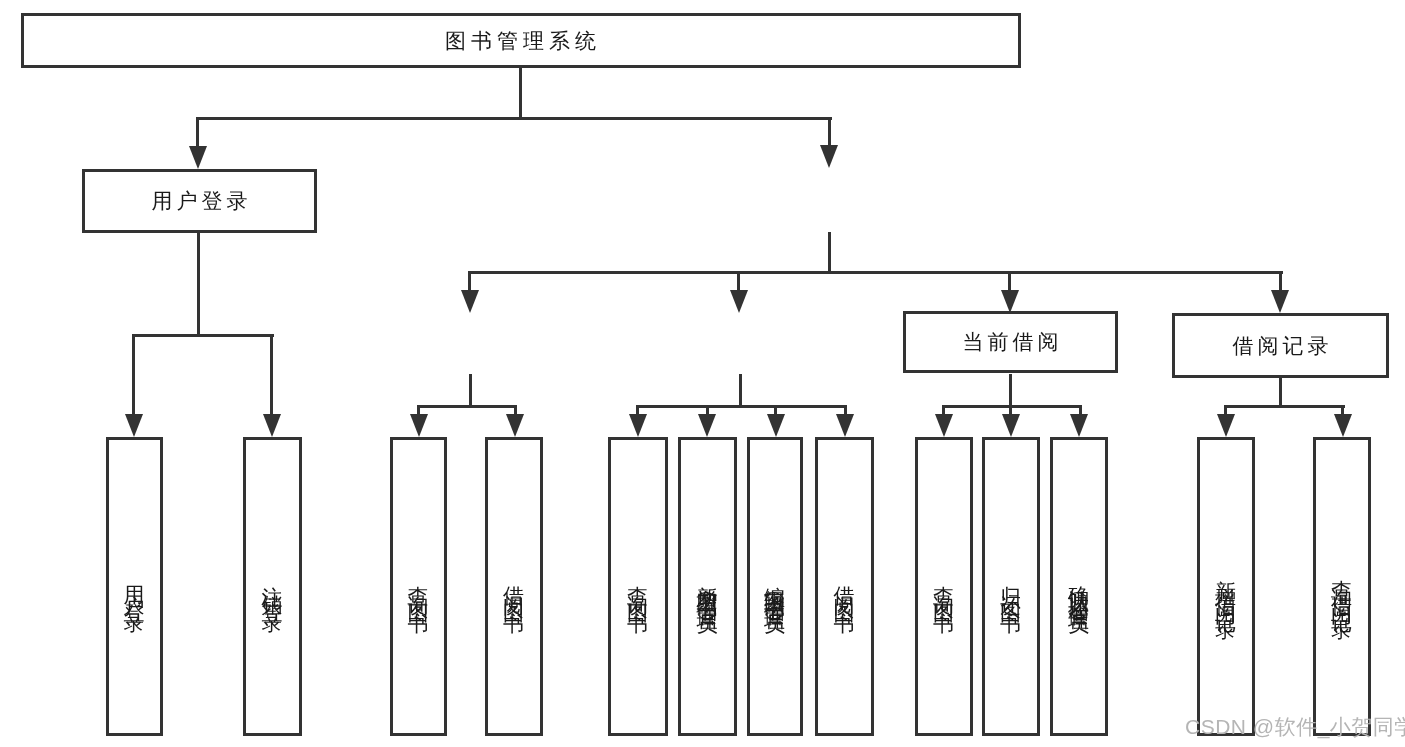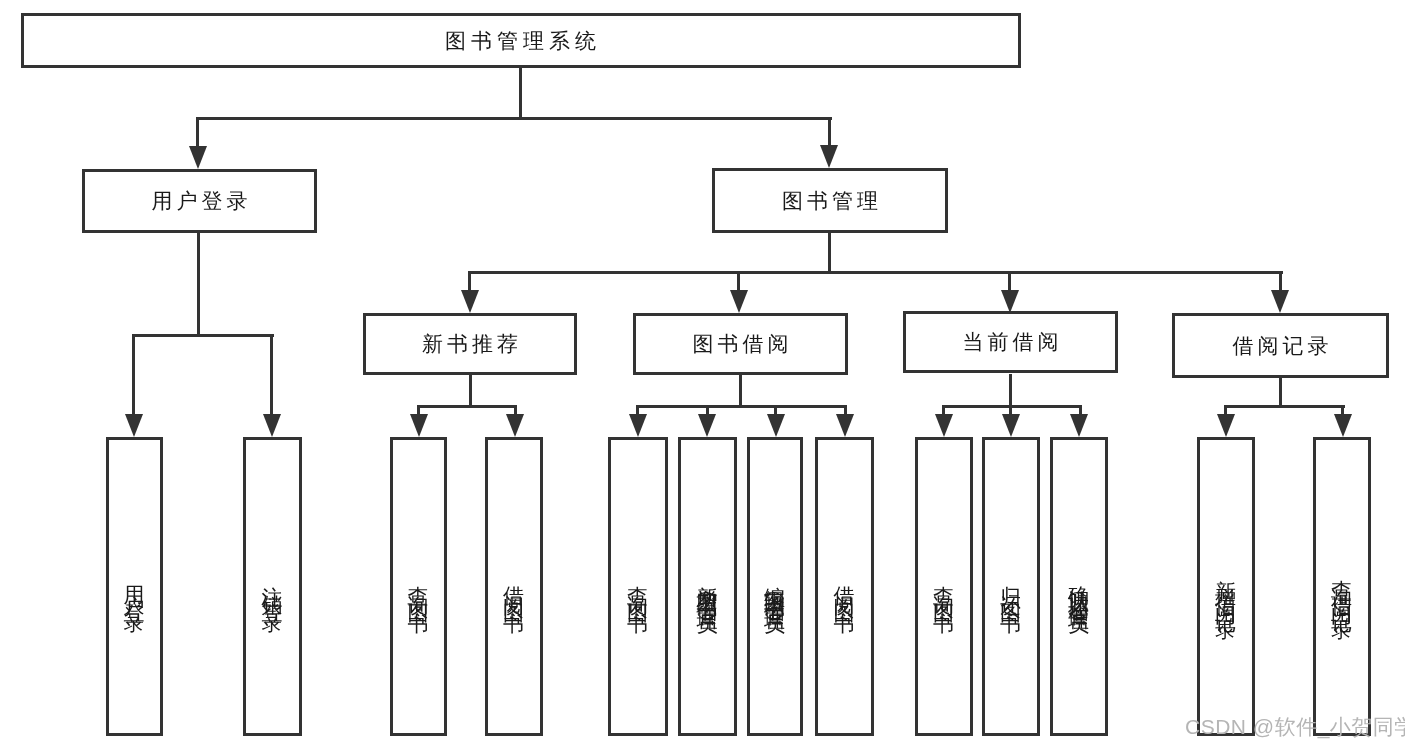--- a/index.html
+++ b/index.html
@@ -91,42 +91,39 @@
   <div class="node" style="left:21px; top:13px; width:1000px; height:55px; letter-spacing:5px;">图书管理系统</div>
 
   <div class="ln" style="left:519px; top:67px; width:3px; height:52px;"></div>
   <div class="ln" style="left:196px; top:117px; width:636px; height:3px;"></div>
   <div class="ln" style="left:196px; top:119px; width:3px; height:30px;"></div>
   <div class="arr" style="left:189px; top:146px;"></div>
   <div class="ln" style="left:828px; top:119px; width:3px; height:28px;"></div>
   <div class="arr" style="left:820px; top:145px;"></div>
 
   <div class="node" style="left:82px; top:169px; width:235px; height:64px;">用户登录</div>
-  <div class="node" style="left:712px; top:168px; width:236px; height:65px;">图书管理</div>
 
   <div class="ln" style="left:197px; top:232px; width:3px; height:104px;"></div>
   <div class="ln" style="left:132px; top:334px; width:142px; height:3px;"></div>
   <div class="ln" style="left:132px; top:336px; width:3px; height:79px;"></div>
   <div class="arr" style="left:125px; top:414px;"></div>
   <div class="ln" style="left:270px; top:336px; width:3px; height:79px;"></div>
   <div class="arr" style="left:263px; top:414px;"></div>
 
   <div class="ln" style="left:828px; top:232px; width:3px; height:41px;"></div>
   <div class="ln" style="left:468px; top:271px; width:815px; height:3px;"></div>
   <div class="ln" style="left:468px; top:273px; width:3px; height:18px;"></div>
   <div class="arr" style="left:461px; top:290px;"></div>
   <div class="ln" style="left:737px; top:273px; width:3px; height:18px;"></div>
   <div class="arr" style="left:730px; top:290px;"></div>
   <div class="ln" style="left:1008px; top:273px; width:3px; height:18px;"></div>
   <div class="arr" style="left:1001px; top:290px;"></div>
   <div class="ln" style="left:1279px; top:273px; width:3px; height:18px;"></div>
   <div class="arr" style="left:1271px; top:290px;"></div>
 
-  <div class="node" style="left:363px; top:313px; width:214px; height:62px;">新书推荐</div>
-  <div class="node" style="left:633px; top:313px; width:215px; height:62px;">图书借阅</div>
   <div class="node" style="left:903px; top:311px; width:215px; height:62px;">当前借阅</div>
   <div class="node" style="left:1172px; top:313px; width:217px; height:65px;">借阅记录</div>
 
   <div class="ln" style="left:469px; top:374px; width:3px; height:34px;"></div>
   <div class="ln" style="left:417px; top:405px; width:100px; height:3px;"></div>
   <div class="ln" style="left:417px; top:407px; width:3px; height:9px;"></div>
   <div class="arr" style="left:410px; top:414px;"></div>
   <div class="ln" style="left:514px; top:407px; width:3px; height:9px;"></div>
   <div class="arr" style="left:506px; top:414px;"></div>
 

